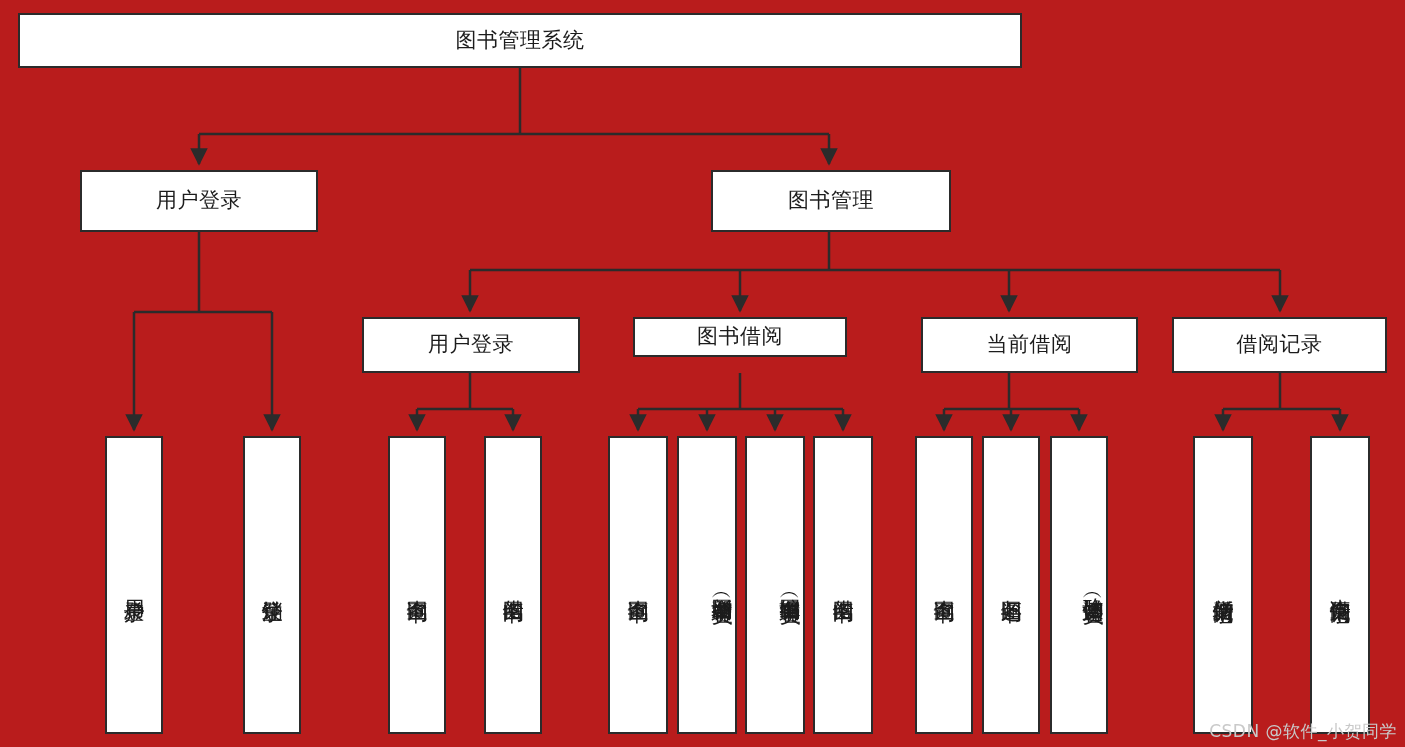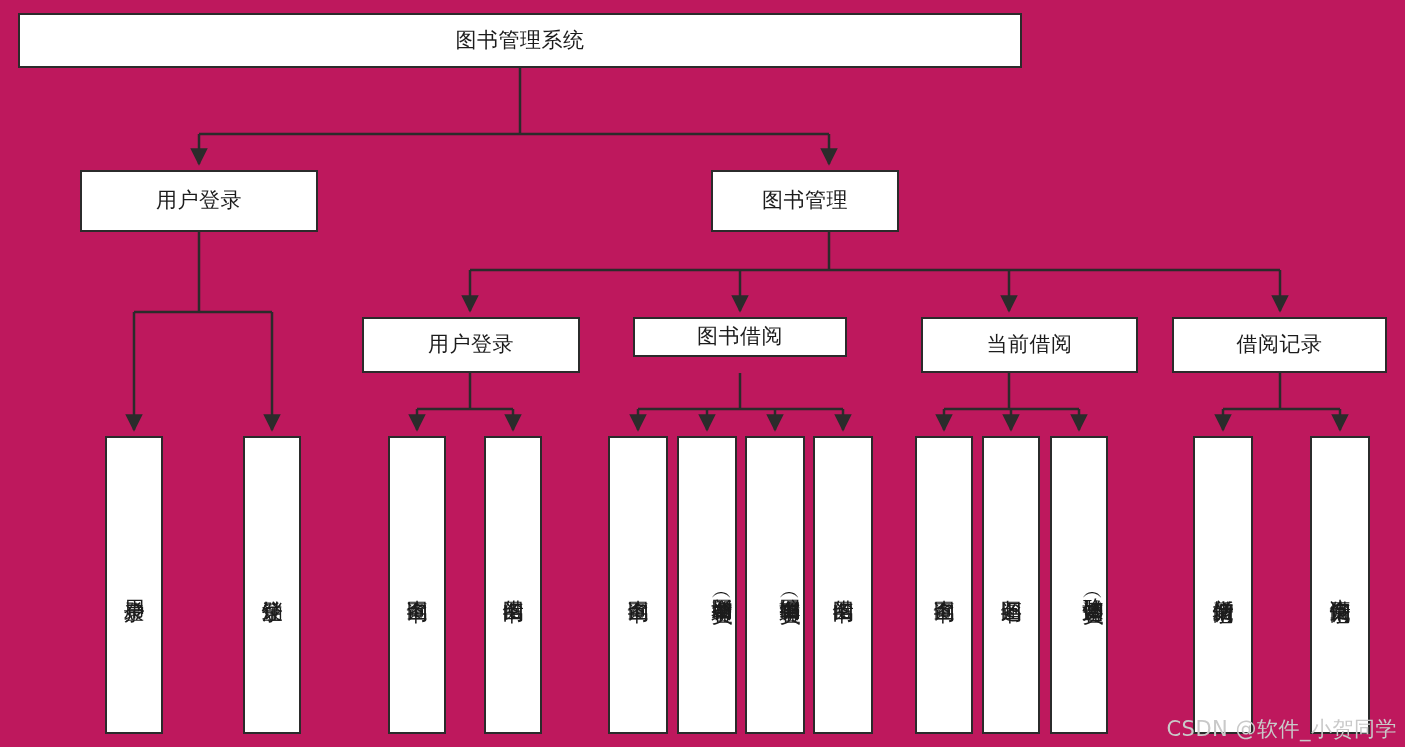--- a/index.html
+++ b/index.html
@@ -8,21 +8,21 @@
     padding: 0;
     background: #ffffff;
   }
   body {
     font-family: "DejaVu Sans", "Liberation Sans", sans-serif;
   }
   #canvas {
     position: relative;
     width: 1405px;
     height: 747px;
-    background: #be185d;
+    background: #b91c1c;
     overflow: hidden;
   }
   #edges {
     position: absolute;
     left: 0;
     top: 0;
     width: 1405px;
     height: 747px;
     pointer-events: none;
   }
@@ -54,21 +54,21 @@
     align-items: flex-start;
   }
   .node-label {
     display: block;
     white-space: nowrap;
   }
   #watermark {
     position: absolute;
     right: 8px;
     bottom: 4px;
-    font-size: 21px;
+    font-size: 17px;
     color: #c9c9c9;
     letter-spacing: 0.5px;
     white-space: nowrap;
     user-select: none;
   }
 </style>
 </head>
 <body>
 
 <div id="canvas">
@@ -123,21 +123,21 @@
     </g>
   </svg>
 
   <div class="node horiz" style="left:18px; top:13px; width:1004px; height:55px;">
     <span class="node-label">图书管理系统</span>
   </div>
 
   <div class="node horiz" style="left:80px; top:170px; width:238px; height:62px;">
     <span class="node-label">用户登录</span>
   </div>
-  <div class="node horiz" style="left:711px; top:170px; width:188px; height:62px;">
+  <div class="node horiz" style="left:711px; top:170px; width:240px; height:62px;">
     <span class="node-label">图书管理</span>
   </div>
 
   <div class="node horiz" style="left:362px; top:317px; width:218px; height:56px;">
     <span class="node-label">用户登录</span>
   </div>
   <div class="node horiz" style="left:633px; top:317px; width:214px; height:40px;">
     <span class="node-label">图书借阅</span>
   </div>
   <div class="node horiz" style="left:921px; top:317px; width:217px; height:56px;">

